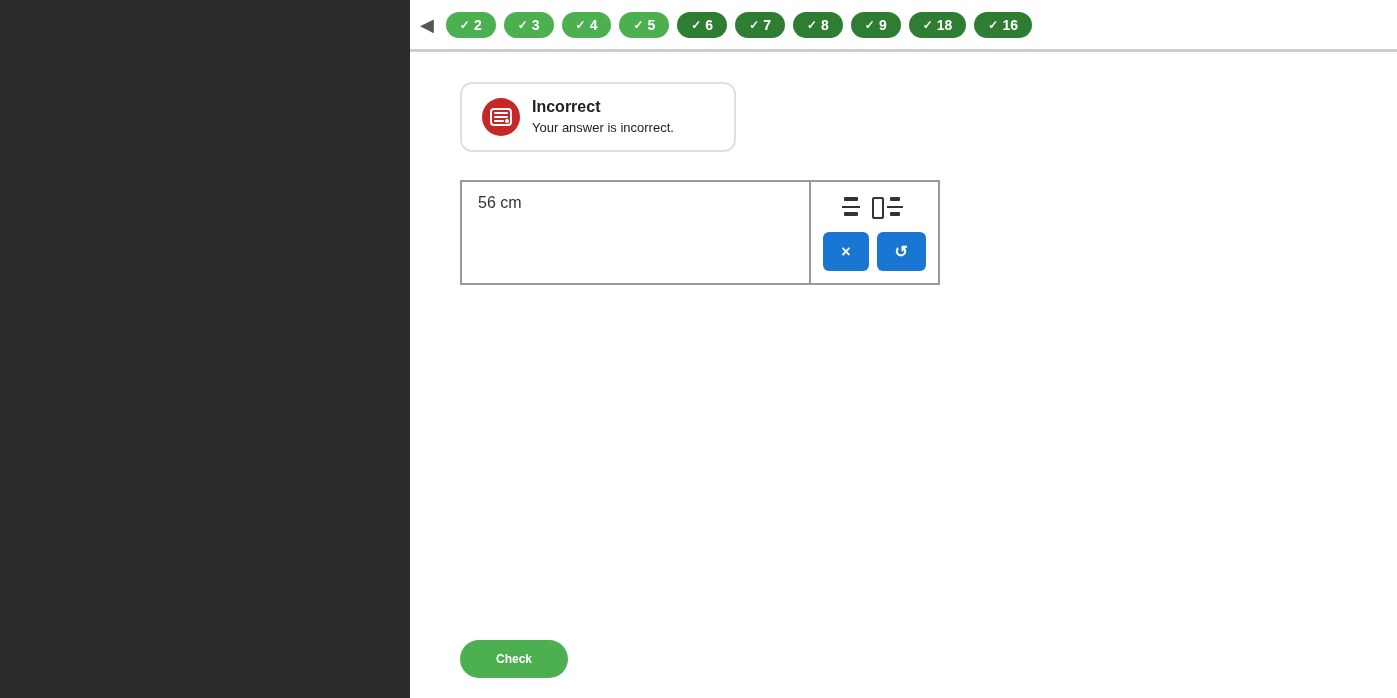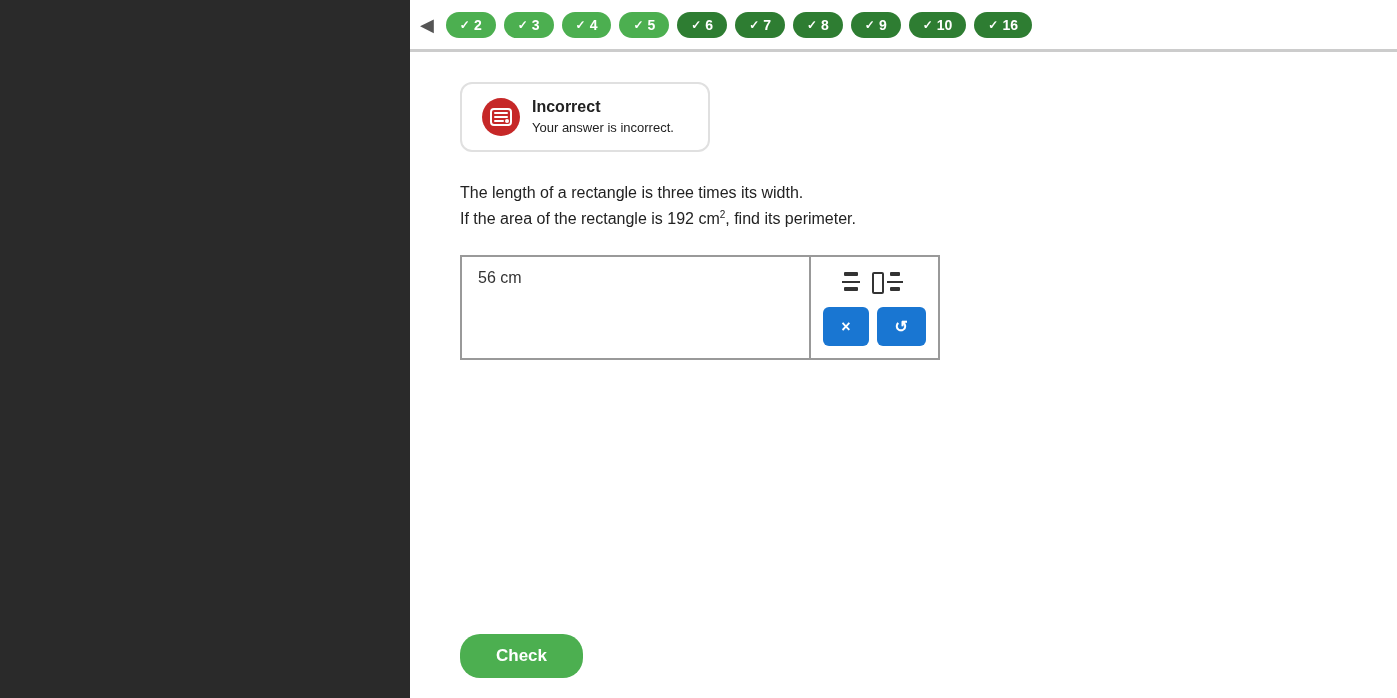--- a/index.html
+++ b/index.html
@@ -81,21 +81,21 @@
     }
 
     
     .incorrect-box {
       display: flex;
       align-items: flex-start;
       gap: 12px;
       border: 2px solid #e0e0e0;
       border-radius: 12px;
       padding: 14px 20px;
-      width: 250px;
+      width: 276px;
       margin-bottom: 28px;
     }
 
     .incorrect-icon {
       width: 38px;
       height: 38px;
       background: #c62828;
       border-radius: 50%;
       display: flex;
       align-items: center;
@@ -195,21 +195,21 @@
       bottom: 20px;
       left: 50px;
     }
 
     .check-btn {
       background: #4caf50;
       color: #fff;
       border: none;
       border-radius: 20px;
       padding: 12px 36px;
-      font-size: 17px;
+      font-size: 12px;
       font-weight: bold;
       cursor: pointer;
     }
 
     
     .fraction-svg {
       width: 22px;
       height: 28px;
       cursor: pointer;
     }
@@ -256,21 +256,21 @@
     <div class="question-badge dark-completed">
       <span class="check-icon">✓</span>
       <span>8</span>
     </div>
     <div class="question-badge dark-completed">
       <span class="check-icon">✓</span>
       <span>9</span>
     </div>
     <div class="question-badge dark-completed">
       <span class="check-icon">✓</span>
-      <span>10</span>
+      <span>18</span>
     </div>
     <div class="question-badge dark-completed">
       <span class="check-icon">✓</span>
       <span>16</span>
     </div>
   </div>
 
   <div class="content">
 
     <div class="incorrect-box">
@@ -282,26 +282,20 @@
           <line x1="5" y1="13" x2="13" y2="13" stroke="white" stroke-width="2" stroke-linecap="round"></line>
           <circle cx="17" cy="13" r="2" fill="white"></circle>
         </svg>
       </div>
       <div class="incorrect-text-block">
         <span class="incorrect-title">Incorrect</span>
         <span class="incorrect-subtitle">Your answer is incorrect.</span>
       </div>
     </div>
 
-    <div class="question-text">
-      <div>The length of a rectangle is three times its width.</div>
-      <div>
-        <span>If the area of the rectangle is 192 cm</span><span class="superscript">2</span><span>, find its perimeter.</span>
-      </div>
-    </div>
 
     <div class="answer-area">
       <div class="answer-input-box">
         <span>56 cm</span>
       </div>
       <div class="math-tools-box">
         <div class="math-tools-top">
 
           <svg class="fraction-svg" viewBox="0 0 22 28">
             <rect x="4" y="3" width="14" height="4" rx="1" fill="#333"></rect>

